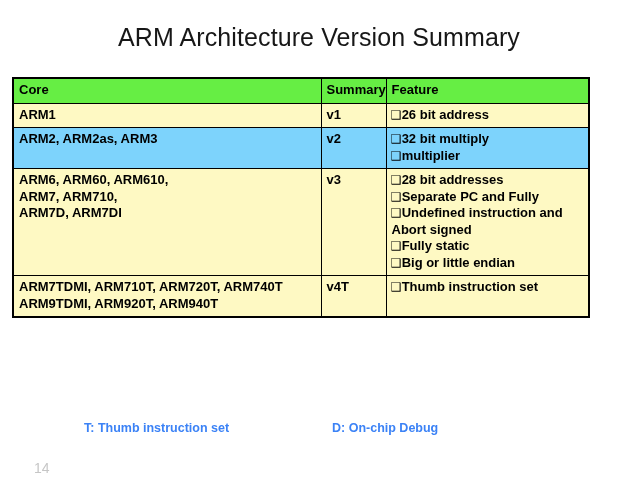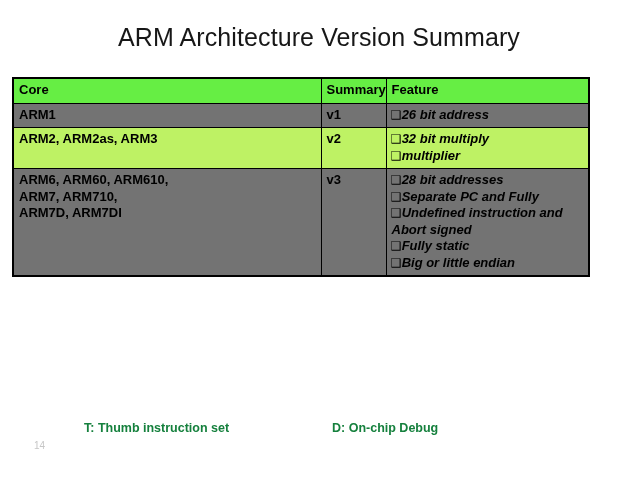--- a/index.html
+++ b/index.html
@@ -57,64 +57,64 @@
 
   thead th {
     background: #66ee44;
     font-size: 13.5px;
     padding-top: 4px;
     padding-bottom: 4px;
   }
   thead th.version-head,
   thead th.feature-head { text-align: center; }
 
-  tbody tr.row-white td  { background: #737373; }
-  tbody tr.row-yellow td { background: #bef264; }
+  tbody tr.row-white td  { background: #fef9c3; }
+  tbody tr.row-yellow td { background: #7dd3fc; }
 
   td.version-cell {
     text-align: center;
     padding-left: 0;
     padding-right: 0;
   }
 
   .core-line { display: block; white-space: nowrap; }
 
-  .feat-list { display: block; font-style: italic; }
+  .feat-list { display: block; }
   .feat-item {
     display: block;
     text-indent: -0.05em;
   }
   .feat-item::before {
     content: "\2751";
     font-family: "DejaVu Sans", sans-serif;
     font-weight: normal;
     font-size: 12px;
     margin-right: 0px;
   }
 
   
   #legend {
     position: absolute;
     left: 84px;
     top: 418px;
     width: 500px;
     font-size: 12.5px;
     font-weight: bold;
-    color: #15803d;
+    color: #3b82f6;
     line-height: 1.62;
   }
   #legend .legend-row { display: block; white-space: nowrap; }
   #legend .legend-left  { display: inline-block; width: 248px; }
   #legend .legend-right { display: inline-block; }
 
   #slide-number {
     position: absolute;
     left: 34px;
-    top: 440px;
-    font-size: 10px;
+    top: 460px;
+    font-size: 14px;
     font-weight: normal;
     color: #c6c6c6;
   }
 </style>
 </head>
 <body>
 
 <div id="slide-title">ARM Architecture Version Summary</div>
 
 <table id="arm-table">
@@ -164,20 +164,32 @@
         <td>
           <span class="feat-list">
             <span class="feat-item">28 bit addresses</span>
             <span class="feat-item">Separate PC and Fully</span>
             <span class="feat-item">Undefined instruction and Abort signed</span>
             <span class="feat-item">Fully static</span>
             <span class="feat-item">Big or little endian</span>
           </span>
         </td>
       </tr>
+      <tr class="row-white">
+        <td>
+          <span class="core-line">ARM7TDMI, ARM710T, ARM720T, ARM740T</span>
+          <span class="core-line">ARM9TDMI, ARM920T, ARM940T</span>
+        </td>
+        <td class="version-cell">v4T</td>
+        <td>
+          <span class="feat-list">
+            <span class="feat-item">Thumb instruction set</span>
+          </span>
+        </td>
+      </tr>
     </tbody>
 </table>
 
 <div id="legend">
     <span class="legend-row"><span class="legend-left">T: Thumb instruction set</span><span class="legend-right">D: On-chip Debug</span></span>
   </div>
 
 <div id="slide-number">14</div>
 
 </body></html>

